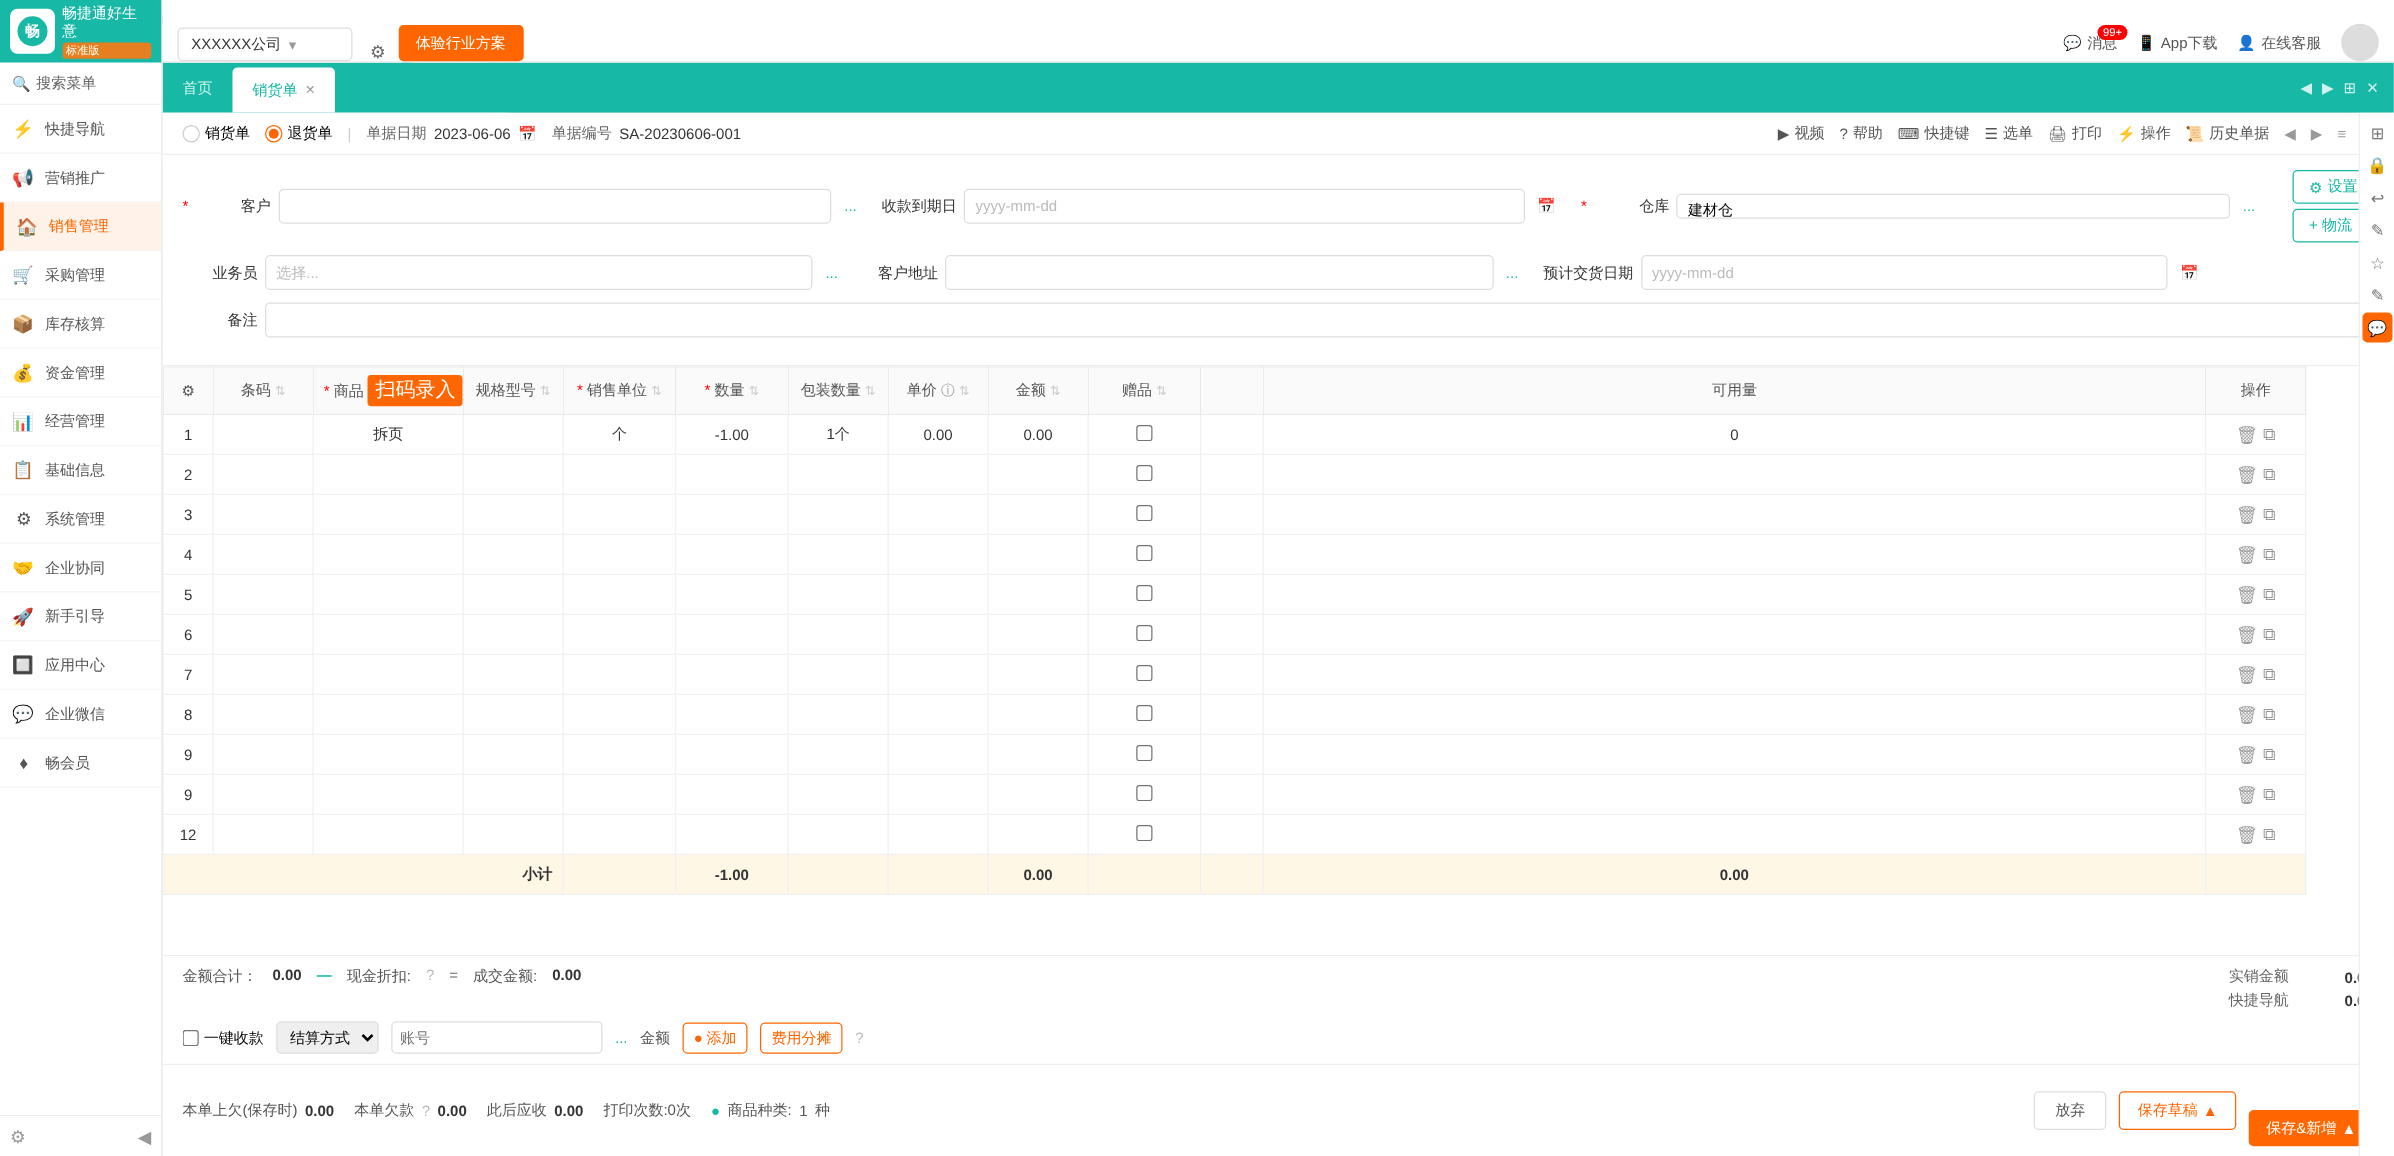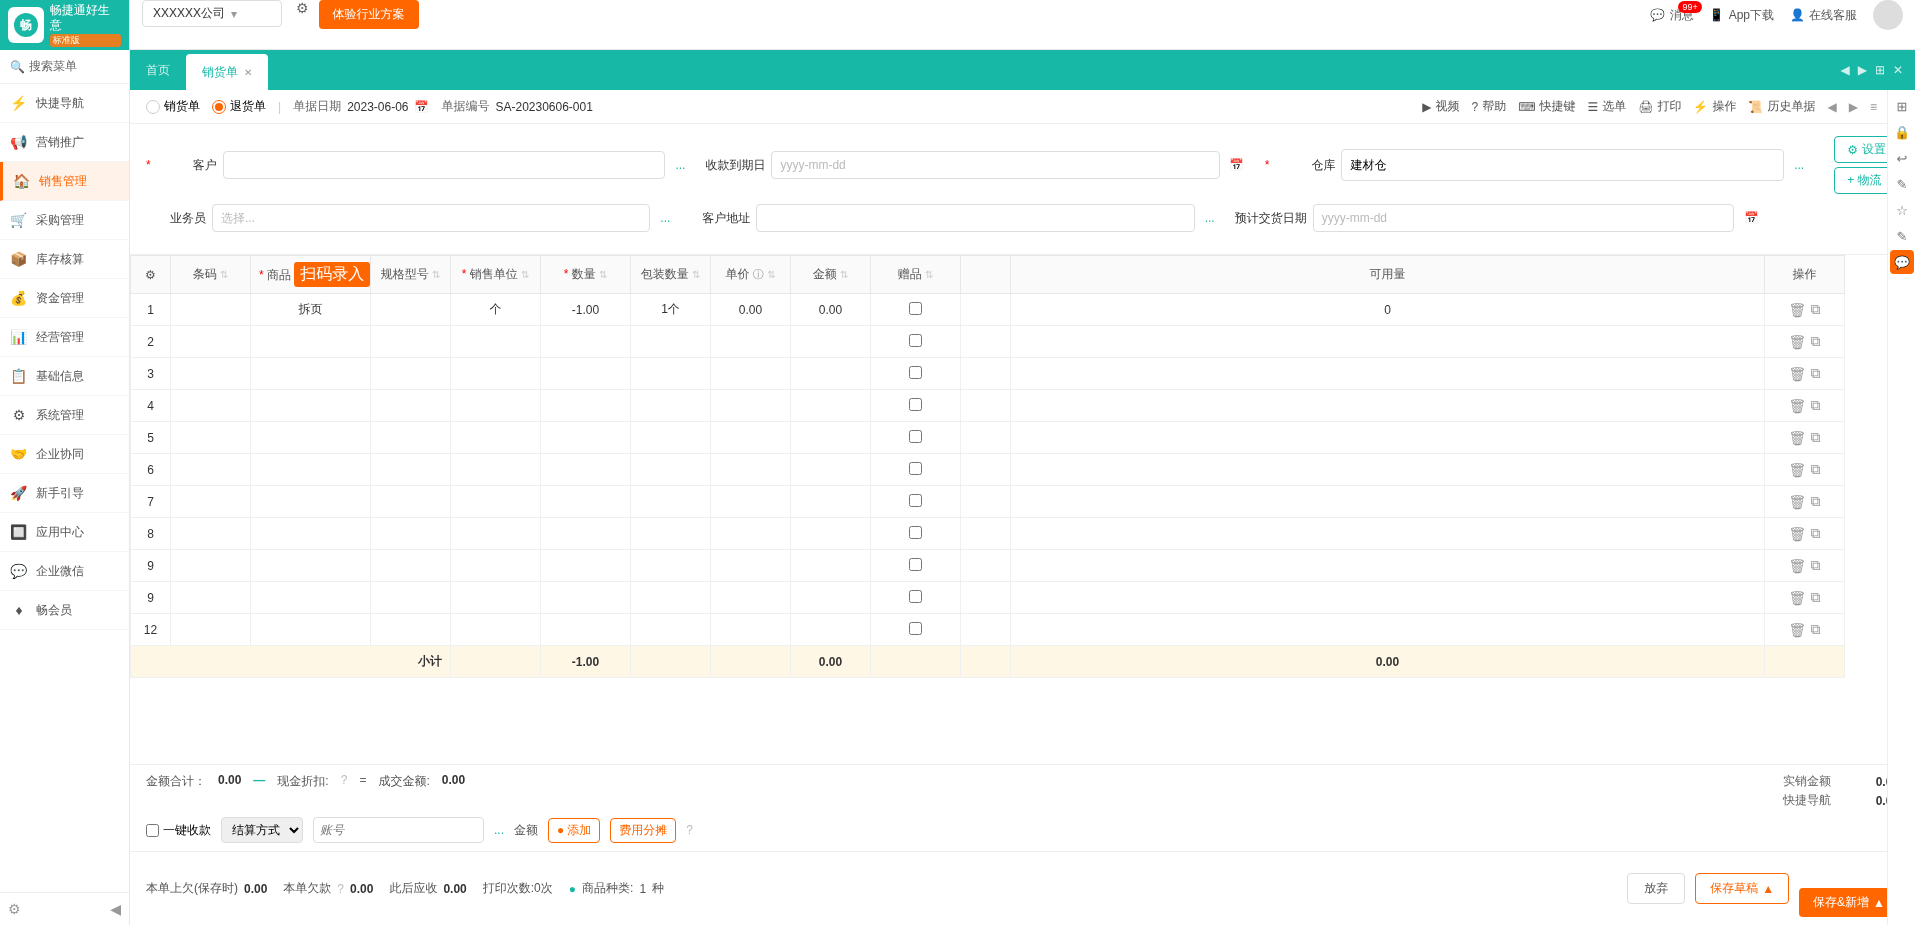--- a/index.html
+++ b/index.html
@@ -11,21 +11,21 @@
     .sidebar-logo-icon { width: 36px; height: 36px; background: #fff; border-radius: 6px; display: flex; align-items: center; justify-content: center; }
     .sidebar-logo-text { color: #fff; font-size: 11px; line-height: 1.3; }
     .sidebar-logo-badge { font-size: 9px; color: #ffe; background: #e67e22; border-radius: 3px; padding: 1px 3px; }
     .sidebar-search { padding: 8px 10px; display: flex; align-items: center; gap: 4px; color: #666; cursor: pointer; border-bottom: 1px solid #f0f0f0; }
     .sidebar-item { padding: 10px 10px; display: flex; align-items: center; gap: 8px; cursor: pointer; color: #555; border-bottom: 1px solid #f5f5f5; }
     .sidebar-item.active { background: #fff2e8; color: #f60; border-left: 3px solid #f60; }
     .sidebar-item-icon { width: 18px; height: 18px; display: flex; align-items: center; justify-content: center; font-size: 14px; }
     .sidebar-bottom { margin-top: auto; padding: 8px; display: flex; align-items: center; justify-content: space-between; border-top: 1px solid #eee; }
 
     
-    .header { position: fixed; left: 130px; top: 0; right: 0; height: 50px; background: #fff; border-bottom: 1px solid #e8e8e8; display: flex; align-items: flex-start; padding: 0 12px; gap: 10px; z-index: 99; }
+    .header { position: fixed; left: 130px; top: 0; right: 0; height: 50px; background: #fff; border-bottom: 1px solid #e8e8e8; display: flex; align-items: flex-end; padding: 0 12px; gap: 10px; z-index: 99; }
     .company-select { display: flex; align-items: center; gap: 6px; padding: 4px 10px; border: 1px solid #ddd; border-radius: 4px; min-width: 140px; cursor: pointer; color: #333; }
     .company-select-arrow { color: #999; }
     .header-gear { color: #666; cursor: pointer; font-size: 14px; margin-left: 4px; }
     .btn-experience { background: #f60; color: #fff; border: none; border-radius: 4px; padding: 6px 14px; cursor: pointer; font-size: 12px; }
     .header-right { margin-left: auto; display: flex; align-items: center; gap: 16px; }
     .header-msg { position: relative; display: flex; align-items: center; gap: 4px; color: #555; cursor: pointer; }
     .badge { position: absolute; top: -6px; right: -8px; background: #f00; color: #fff; border-radius: 8px; font-size: 9px; padding: 1px 4px; }
     .header-app { display: flex; align-items: center; gap: 4px; color: #555; cursor: pointer; }
     .header-service { display: flex; align-items: center; gap: 4px; color: #555; cursor: pointer; }
     .header-avatar { width: 30px; height: 30px; border-radius: 50%; background: #ddd; cursor: pointer; }
@@ -80,21 +80,21 @@
     
     .footer-form { border-top: 1px solid #eee; padding: 8px 16px; background: #fff; }
     .footer-row1 { display: flex; align-items: flex-start; gap: 12px; margin-bottom: 8px; }
     .footer-label { color: #555; }
     .footer-value { color: #333; font-weight: bold; }
     .footer-dash { color: #17b8a6; font-weight: bold; }
     .footer-eq { color: #666; }
     .footer-row2 { display: flex; align-items: center; gap: 10px; }
     .checkbox-item { display: flex; align-items: center; gap: 4px; cursor: pointer; }
     .footer-select { border: 1px solid #ddd; border-radius: 4px; padding: 3px 6px; height: 26px; min-width: 80px; }
-    .footer-input { border: 1px solid #ddd; border-radius: 4px; padding: 3px 6px; height: 26px; min-width: 60px; font-style: italic; }
+    .footer-input { border: 1px solid #ddd; border-radius: 4px; padding: 3px 6px; height: 26px; min-width: 60px; }
     .btn-add { background: #fff; border: 1px solid #f60; color: #f60; border-radius: 4px; padding: 3px 8px; cursor: pointer; display: flex; align-items: center; gap: 3px; }
     .btn-expense { background: #fff; border: 1px solid #f60; color: #f60; border-radius: 4px; padding: 3px 8px; cursor: pointer; }
     .help-icon { color: #bbb; cursor: pointer; }
 
     
     .bottom-bar { border-top: 1px solid #eee; padding: 8px 16px; background: #fff; display: flex; align-items: center; gap: 16px; }
     .bottom-stat { display: flex; align-items: center; gap: 6px; color: #555; }
     .bottom-stat-val { font-weight: bold; color: #333; }
     .bottom-actions { margin-left: auto; display: flex; align-items: center; gap: 10px; }
     .btn-discard { border: 1px solid #ddd; background: #fff; color: #555; border-radius: 4px; padding: 6px 16px; cursor: pointer; }
@@ -306,21 +306,21 @@
         <div class="form-field" style="flex:1.5;">
           <span class="form-label">收款到期日</span>
           <div style="flex:1;border:1px solid #ddd;border-radius:4px;padding:4px 8px;height:28px;display:flex;align-items:center;background:#fff;color:#bbb;">
             <span>yyyy-mm-dd</span>
           </div>
           <span class="form-calendar-icon">📅</span>
         </div>
         <div class="form-field" style="flex:1.5;">
           <span class="form-required">*</span>
           <span class="form-label">仓库</span>
-          <div style="flex:1;border:1px solid #ddd;border-radius:4px;padding:4px 8px;height:32px;display:flex;align-items:center;background:#fff;">
+          <div style="flex:1;border:1px solid #ddd;border-radius:4px;padding:4px 8px;height:20px;display:flex;align-items:flex-start;background:#fff;">
             <span>建材仓</span>
           </div>
           <span class="form-dots">...</span>
         </div>
         <div style="display:flex;flex-direction:column;gap:4px;margin-left:10px;">
           <button class="btn-setting">
             <span>⚙</span>
             <span>设置</span>
           </button>
           <button class="btn-logistics">
@@ -342,20 +342,26 @@
           <span class="form-dots">...</span>
         </div>
         <div class="form-field" style="flex:1.5;">
           <span class="form-label">预计交货日期</span>
           <div style="flex:1;border:1px solid #ddd;border-radius:4px;padding:4px 8px;height:28px;display:flex;align-items:center;background:#fff;color:#bbb;">
             <span>yyyy-mm-dd</span>
           </div>
           <span class="form-calendar-icon">📅</span>
         </div>
         <div style="width:120px;"></div>
+      </div>
+      <div class="form-row">
+        <div class="form-field" style="flex:4.5;">
+          <span class="form-label">备注</span>
+          <div style="flex:1;border:1px solid #ddd;border-radius:4px;padding:4px 8px;height:28px;display:flex;align-items:center;background:#fff;"></div>
+        </div>
       </div>
     </div>
 
     <div class="table-area" style="flex:1;overflow:auto;min-height:0;">
       <table class="data-table">
         <colgroup>
           <col style="width:40px">
           <col style="width:80px">
           <col style="width:120px">
           <col style="width:80px">

